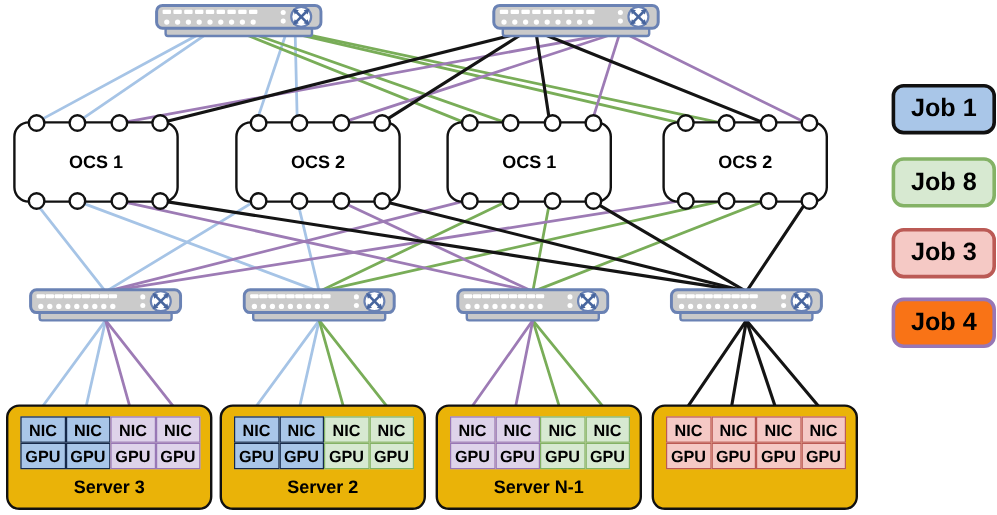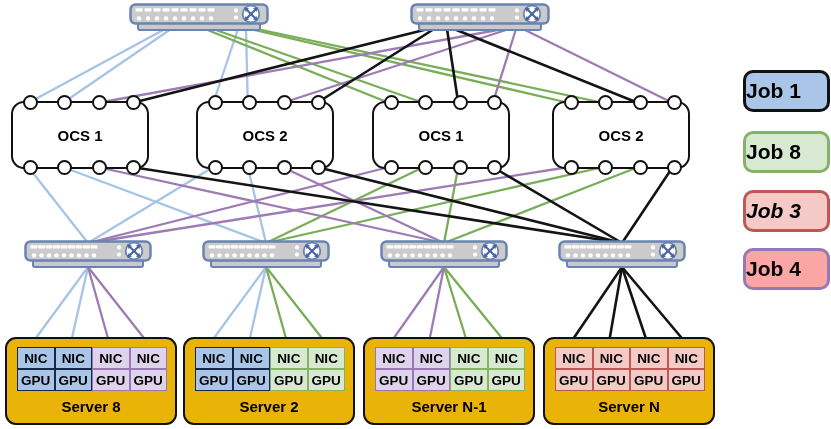--- a/index.html
+++ b/index.html
@@ -14,21 +14,21 @@
   .port { position:absolute; width:15px; height:15px; background:#fff;
           border:2.4px solid #111; border-radius:50%; box-sizing:border-box; }
   .server { border:2.4px solid #111; border-radius:11px; background:#eab308; }
   .cellgrid { position:absolute; left:10px; top:8px; display:grid;
               grid-template-columns:repeat(4,37.5px); grid-auto-rows:22px; }
   .cell { box-sizing:border-box; display:flex; align-items:center; justify-content:center;
           font-weight:bold; font-size:13.5px; color:#000; border:1.7px solid #000; }
   .server-label { position:absolute; left:0; right:0; bottom:8px; text-align:center;
                   font-weight:bold; font-size:15px; color:#000; }
   .badge { position:absolute; left:743px; width:87px; height:42px; border-radius:10px;
-           display:flex; align-items:center; font-weight:bold;
+           display:flex; align-items:center; justify-content:center; font-weight:bold;
            font-size:21px; color:#000; box-sizing:border-box; border:3px solid #000; }
 </style>
 </head>
 <body>
 
 <div class="canvas">
   <svg class="links-layer" id="links">
       <line x1="165" y1="29" x2="28.25" y2="103" stroke="#a6c4e6" stroke-width="2.3" stroke-linecap="round"></line>
       <line x1="171" y1="29" x2="62.75" y2="103" stroke="#a6c4e6" stroke-width="2.3" stroke-linecap="round"></line>
       <line x1="238" y1="29" x2="213.25" y2="103" stroke="#a6c4e6" stroke-width="2.3" stroke-linecap="round"></line>
@@ -325,21 +325,21 @@
         <div class="cellgrid">
           <div class="cell" style="background: rgb(169, 198, 232); border-color: rgb(22, 41, 74);">NIC</div>
           <div class="cell" style="background: rgb(169, 198, 232); border-color: rgb(22, 41, 74);">NIC</div>
           <div class="cell" style="background: rgb(222, 211, 234); border-color: rgb(152, 119, 181);">NIC</div>
           <div class="cell" style="background: rgb(222, 211, 234); border-color: rgb(152, 119, 181);">NIC</div>
           <div class="cell" style="background: rgb(169, 198, 232); border-color: rgb(22, 41, 74);">GPU</div>
           <div class="cell" style="background: rgb(169, 198, 232); border-color: rgb(22, 41, 74);">GPU</div>
           <div class="cell" style="background: rgb(222, 211, 234); border-color: rgb(152, 119, 181);">GPU</div>
           <div class="cell" style="background: rgb(222, 211, 234); border-color: rgb(152, 119, 181);">GPU</div>
         </div>
-        <div class="server-label">Server 8</div>
+        <div class="server-label">Server 3</div>
       </div>
       <div class="node server" style="left: 183px; top: 337px; width: 172px; height: 88px;">
         <div class="cellgrid">
           <div class="cell" style="background: rgb(169, 198, 232); border-color: rgb(22, 41, 74);">NIC</div>
           <div class="cell" style="background: rgb(169, 198, 232); border-color: rgb(22, 41, 74);">NIC</div>
           <div class="cell" style="background: rgb(215, 233, 209); border-color: rgb(132, 178, 102);">NIC</div>
           <div class="cell" style="background: rgb(215, 233, 209); border-color: rgb(132, 178, 102);">NIC</div>
           <div class="cell" style="background: rgb(169, 198, 232); border-color: rgb(22, 41, 74);">GPU</div>
           <div class="cell" style="background: rgb(169, 198, 232); border-color: rgb(22, 41, 74);">GPU</div>
           <div class="cell" style="background: rgb(215, 233, 209); border-color: rgb(132, 178, 102);">GPU</div>
@@ -364,30 +364,29 @@
         <div class="cellgrid">
           <div class="cell" style="background: rgb(245, 201, 197); border-color: rgb(187, 90, 85);">NIC</div>
           <div class="cell" style="background: rgb(245, 201, 197); border-color: rgb(187, 90, 85);">NIC</div>
           <div class="cell" style="background: rgb(245, 201, 197); border-color: rgb(187, 90, 85);">NIC</div>
           <div class="cell" style="background: rgb(245, 201, 197); border-color: rgb(187, 90, 85);">NIC</div>
           <div class="cell" style="background: rgb(245, 201, 197); border-color: rgb(187, 90, 85);">GPU</div>
           <div class="cell" style="background: rgb(245, 201, 197); border-color: rgb(187, 90, 85);">GPU</div>
           <div class="cell" style="background: rgb(245, 201, 197); border-color: rgb(187, 90, 85);">GPU</div>
           <div class="cell" style="background: rgb(245, 201, 197); border-color: rgb(187, 90, 85);">GPU</div>
         </div>
-        <div class="server-label">Server N</div>
       </div>
     </div>
   <div id="legend">
       <div class="badge" style="top: 70px; background: rgb(169, 198, 232); border-color: rgb(17, 17, 17);">
         <div>Job 1</div>
       </div>
       <div class="badge" style="top: 131px; background: rgb(215, 233, 209); border-color: rgb(132, 178, 102);">
         <div>Job 8</div>
       </div>
-      <div class="badge" style="top: 190px; background: rgb(245, 201, 197); border-color: rgb(187, 90, 85); font-style: italic;">
+      <div class="badge" style="top: 190px; background: rgb(245, 201, 197); border-color: rgb(187, 90, 85);">
         <div>Job 3</div>
       </div>
-      <div class="badge" style="top: 248px; background: #fca5a5; border-color: rgb(152, 119, 181);">
+      <div class="badge" style="top: 248px; background: #f97316; border-color: rgb(152, 119, 181);">
         <div>Job 4</div>
       </div>
     </div>
 </div>
 
 </body></html>

